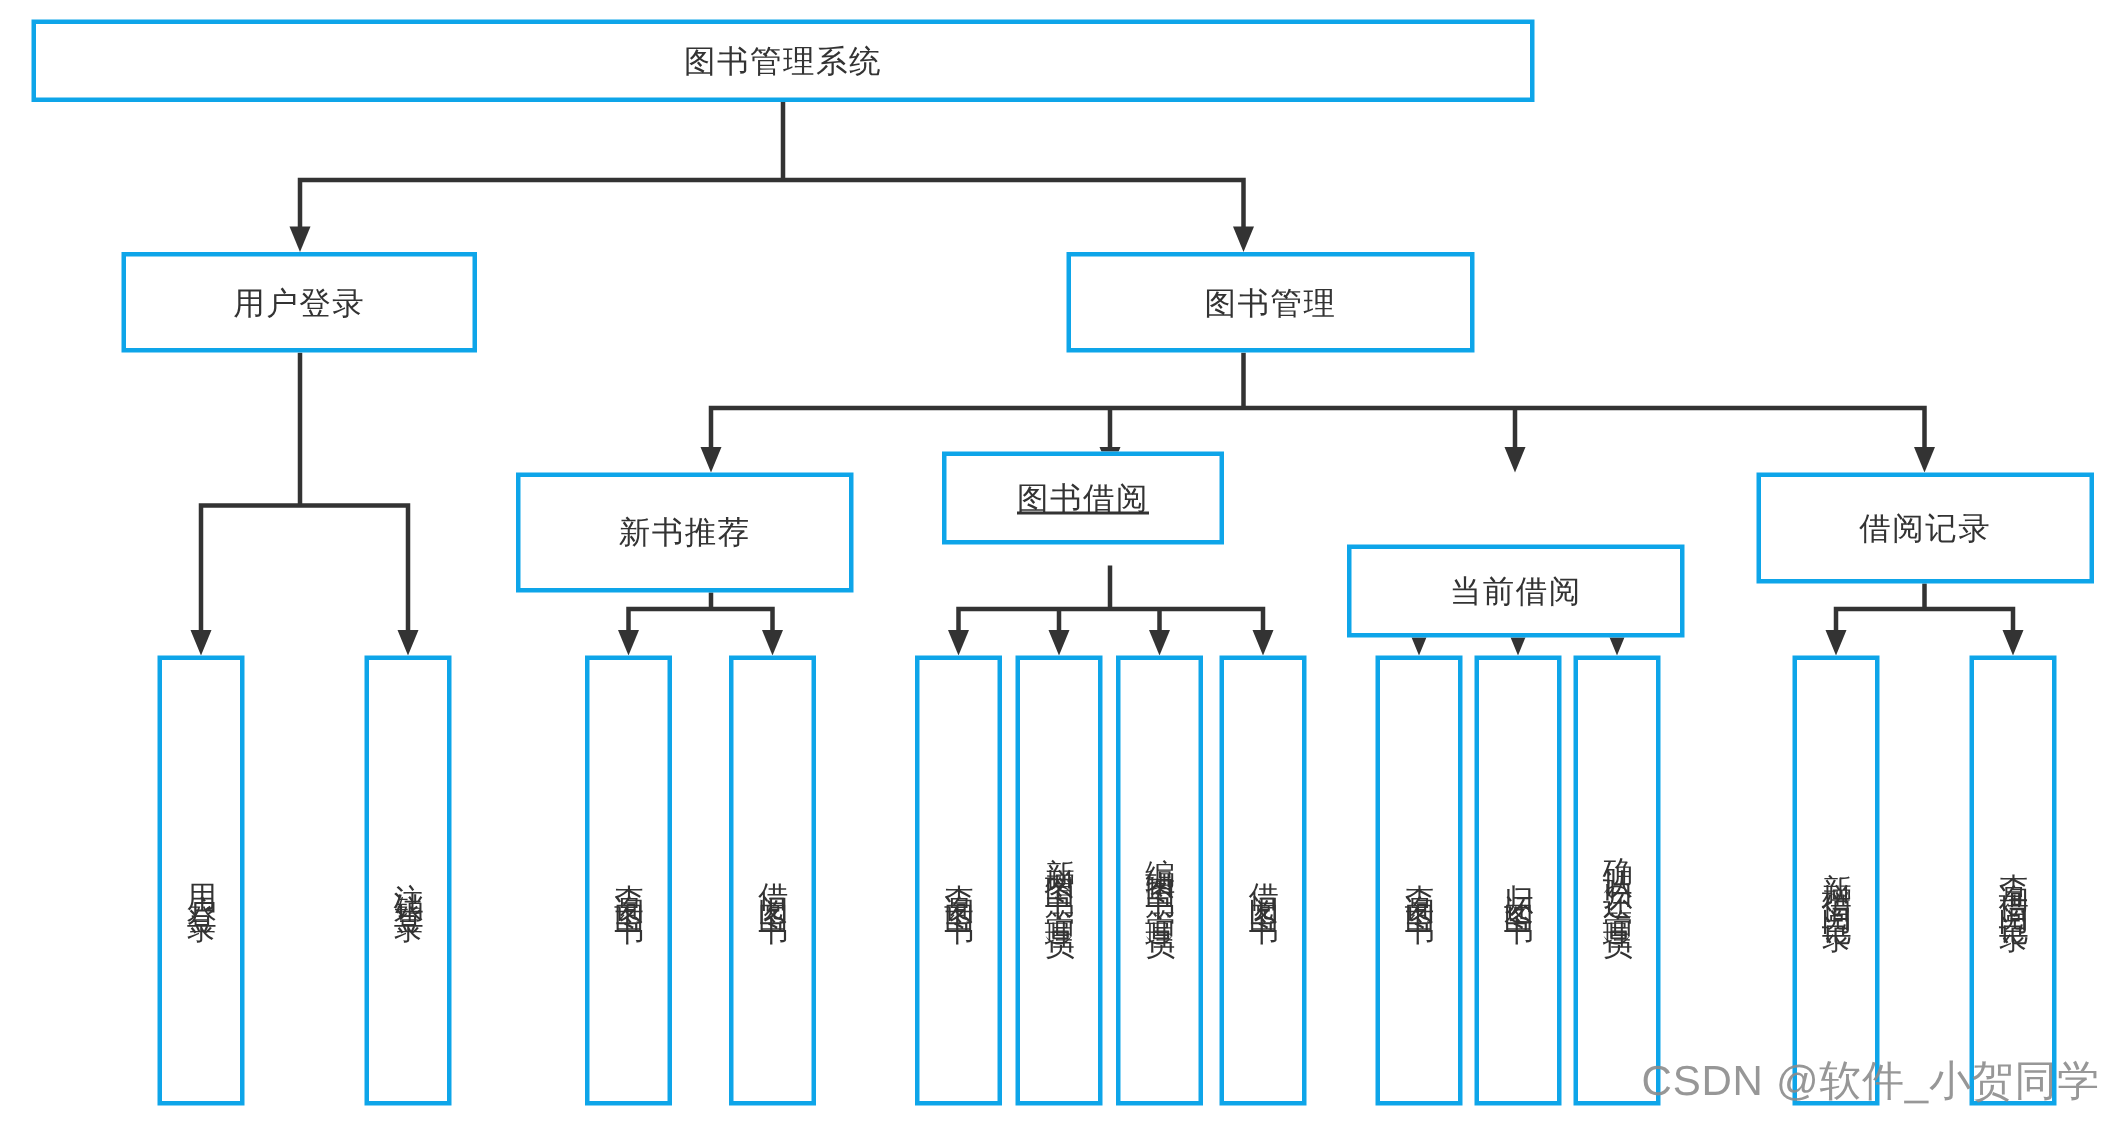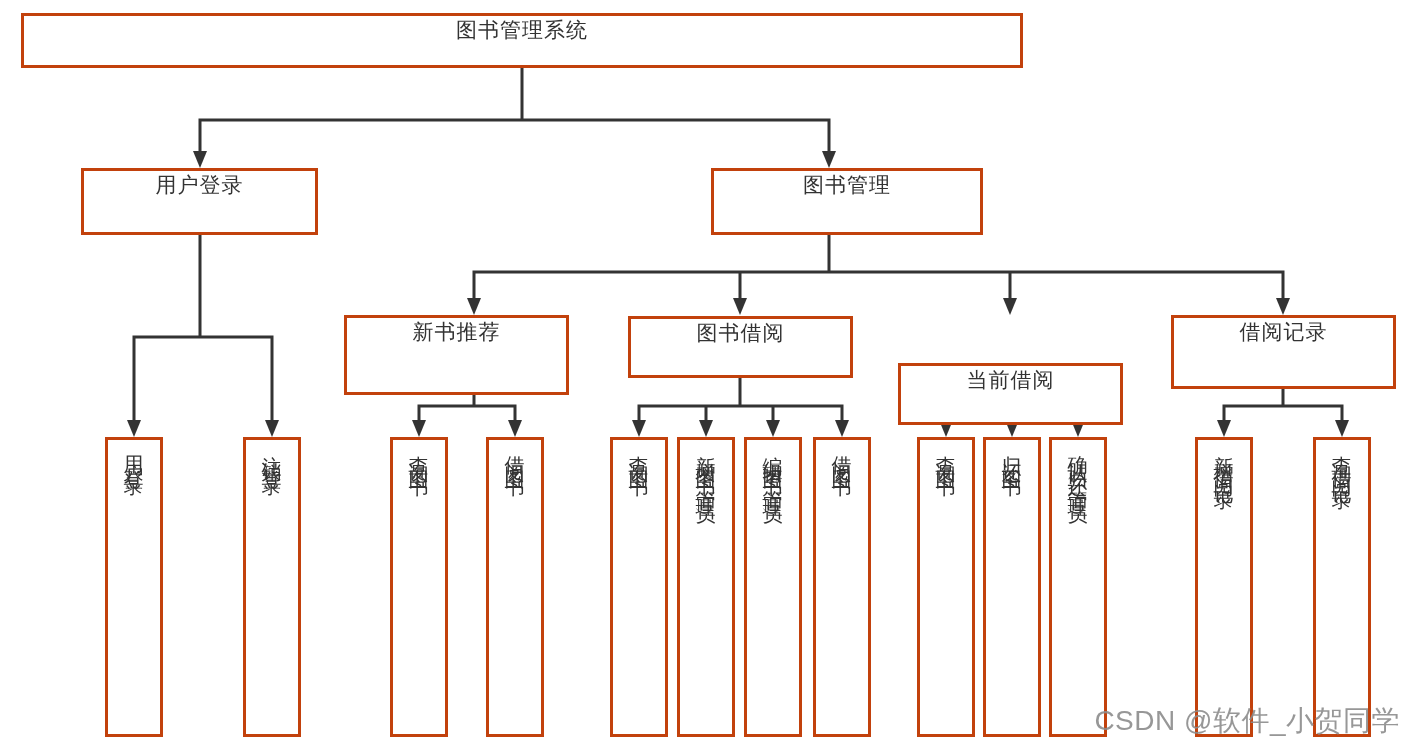--- a/index.html
+++ b/index.html
@@ -15,23 +15,24 @@
     position: absolute;
     left: 0; top: 0;
     width: 1405px; height: 747px;
     pointer-events: none;
   }
   .connectors path { stroke: #333333; stroke-width: 3; fill: none; }
   .connectors polygon { fill: #333333; stroke: none; }
   .node {
     position: absolute;
     box-sizing: border-box;
-    border: 3px solid #c2410c;
+    border: 3px solid #0ea5e9;
     background: #ffffff;
     display: flex;
+    align-items: center;
     justify-content: center;
     color: #333333;
   }
   .hnode span {
     font-size: 21px;
     letter-spacing: 1px;
     white-space: nowrap;
   }
   .vnode {
     width: 58px;
@@ -118,21 +119,21 @@
   <div class="node hnode" style="left:81px; top:168px; width:237px; height:67px;">
     <span>用户登录</span>
   </div>
   <div class="node hnode" style="left:711px; top:168px; width:272px; height:67px;">
     <span>图书管理</span>
   </div>
 
   <div class="node hnode" style="left:344px; top:315px; width:225px; height:80px;">
     <span>新书推荐</span>
   </div>
-  <div class="node hnode" style="left:628px; top:316px; width:225px; height:62px;">
+  <div class="node hnode" style="left:628px; top:301px; width:188px; height:62px;text-decoration:underline;">
     <span>图书借阅</span>
   </div>
   <div class="node hnode" style="left:898px; top:315px; width:225px; height:62px;margin-top:48px;">
     <span>当前借阅</span>
   </div>
   <div class="node hnode" style="left:1171px; top:315px; width:225px; height:74px;">
     <span>借阅记录</span>
   </div>
 
   <div class="node vnode" style="left:105px;">

